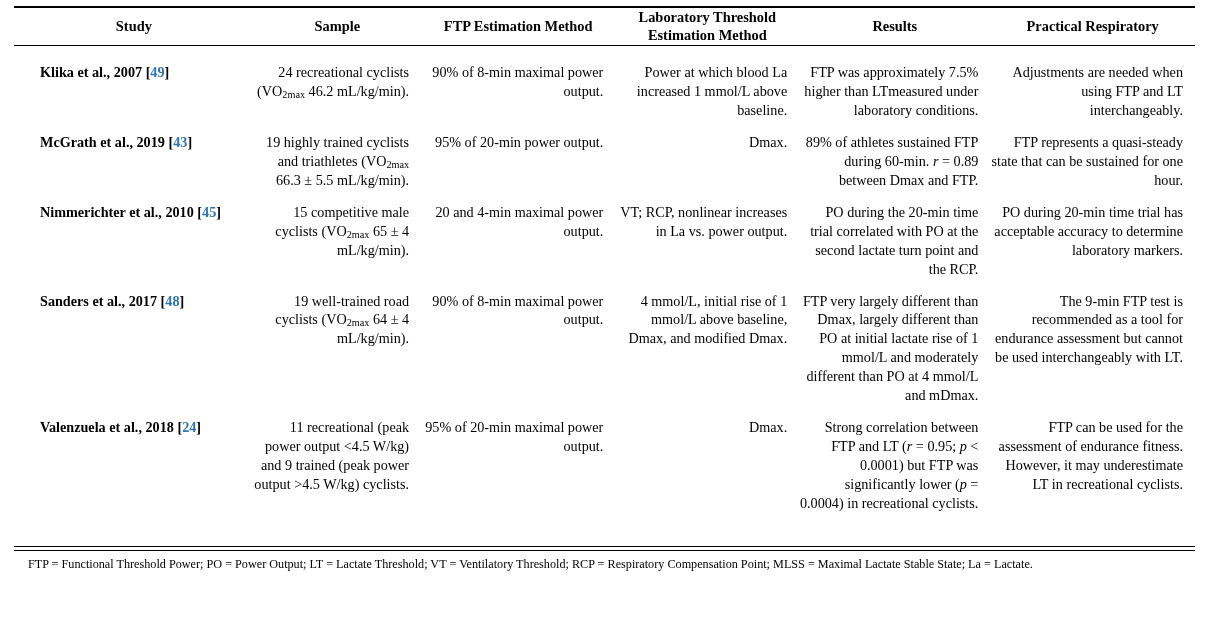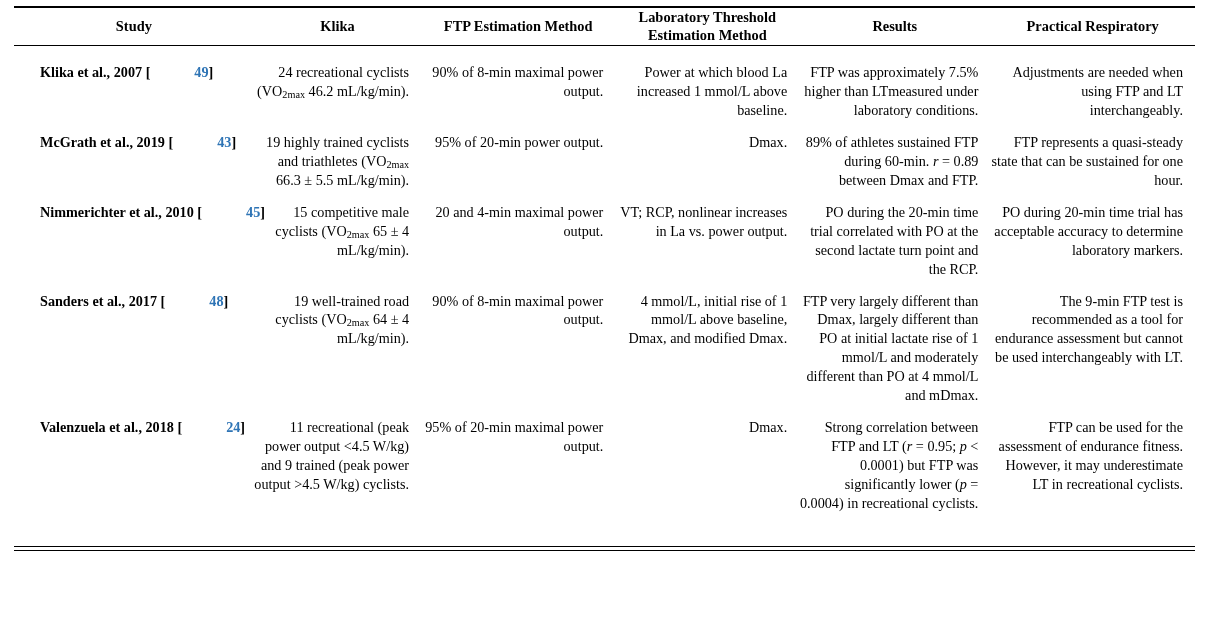--- a/index.html
+++ b/index.html
@@ -88,21 +88,20 @@
   td.col-study {
     text-align: left;
     font-weight: bold;
     padding-left: 26px;
     padding-right: 8px;
     white-space: nowrap;
   }
   .refnum {
     color: #2E74B5;
     font-weight: bold;
-    padding-left: 44px;
   }
   .brkt {
     color: #000;
     font-weight: bold;
   }
   sub {
     font-size: 0.72em;
     vertical-align: -0.23em;
     line-height: 0;
   }
@@ -144,21 +143,21 @@
       <col class="c1">
         <col class="c2">
         <col class="c3">
         <col class="c4">
         <col class="c5">
         <col class="c6">
     </colgroup>
     <thead>
       <tr class="head-row">
         <th>Study</th>
-        <th>Klika</th>
+        <th>Sample</th>
         <th>FTP Estimation Method</th>
         <th>
           <span>Laboratory Threshold</span><br>
           <span>Estimation Method</span>
         </th>
         <th>Results</th>
         <th>Practical Respiratory</th>
       </tr>
     </thead>
     <tbody>
@@ -204,14 +203,15 @@
         <td>11 recreational (peak power output &lt;4.5 W/kg) and 9 trained (peak power output &gt;4.5 W/kg) cyclists.</td>
         <td>95% of 20-min maximal power output.</td>
         <td>Dmax.</td>
         <td>Strong correlation between FTP and LT (<i class="sym">r</i> = 0.95; <i class="sym">p</i> &lt; 0.0001) but FTP was significantly lower (<i class="sym">p</i> = 0.0004) in recreational cyclists.</td>
         <td>FTP can be used for the assessment of endurance fitness. However, it may underestimate LT in recreational cyclists.</td>
       </tr>
 
     </tbody>
   </table>
 
+  <div id="footnote">FTP = Functional Threshold Power; PO = Power Output; LT = Lactate Threshold; VT = Ventilatory Threshold; RCP = Respiratory Compensation Point; MLSS = Maximal Lactate Stable State; La = Lactate.</div>
 
 </div>
 
 </body></html>

